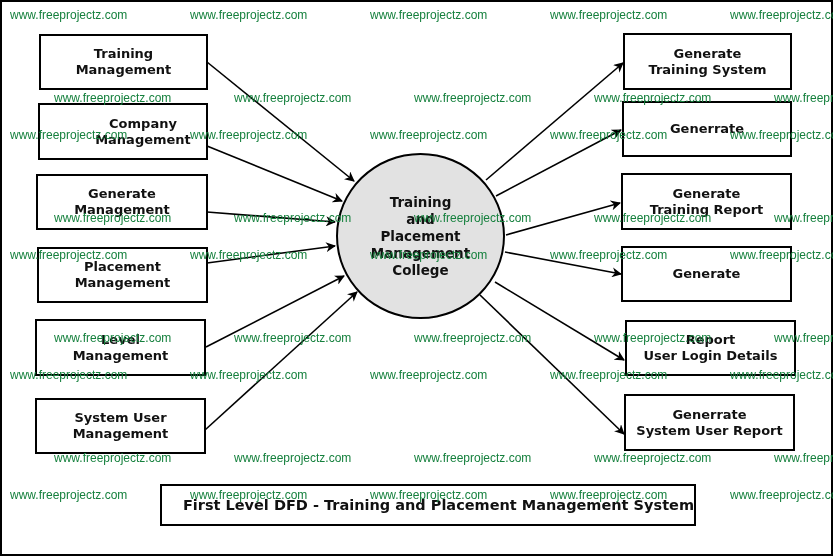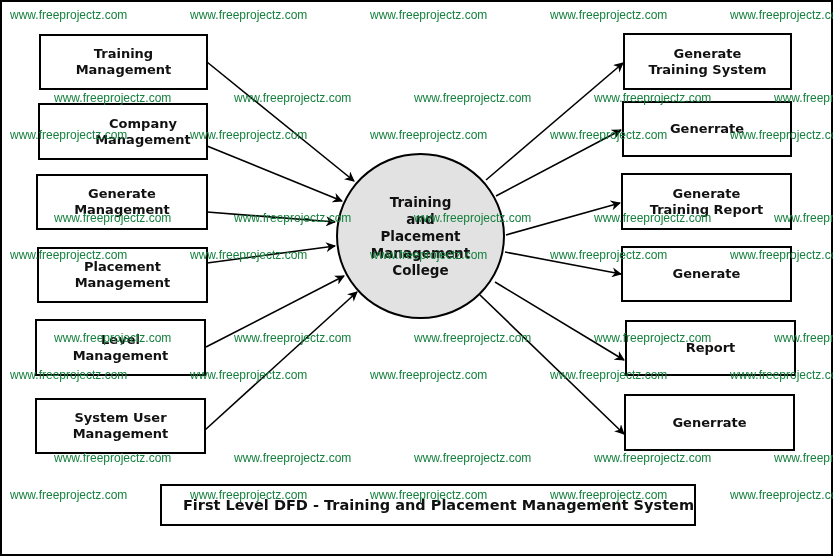--- a/index.html
+++ b/index.html
@@ -80,23 +80,25 @@
 </div>
 <div class="box" style="left:621px;top:173px;width:171px;height:57px;">
   <span>Generate</span>
   <span>Training Report</span>
 </div>
 <div class="box" style="left:621px;top:246px;width:171px;height:56px;">
   <span>Generate</span>
 </div>
 <div class="box" style="left:625px;top:320px;width:171px;height:56px;">
   <span>Report</span>
+  <span>User Login Details</span>
 </div>
 <div class="box" style="left:624px;top:394px;width:171px;height:57px;">
   <span>Generrate</span>
+  <span>System User Report</span>
 </div>
 
 <div class="title-box">
   <span>First Level DFD - Training and Placement Management System</span>
 </div>
 
 <span class="wm" style="left:10px;top:8px;">www.freeprojectz.com</span>
 <span class="wm" style="left:190px;top:8px;">www.freeprojectz.com</span>
 <span class="wm" style="left:370px;top:8px;">www.freeprojectz.com</span>
 <span class="wm" style="left:550px;top:8px;">www.freeprojectz.com</span>

